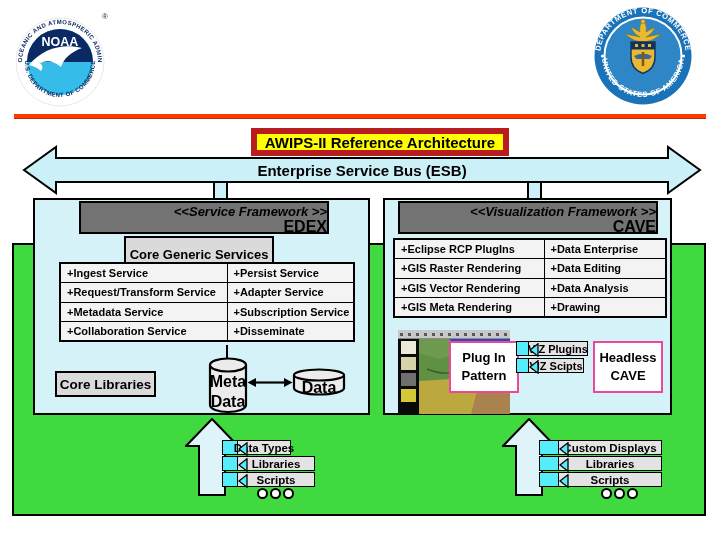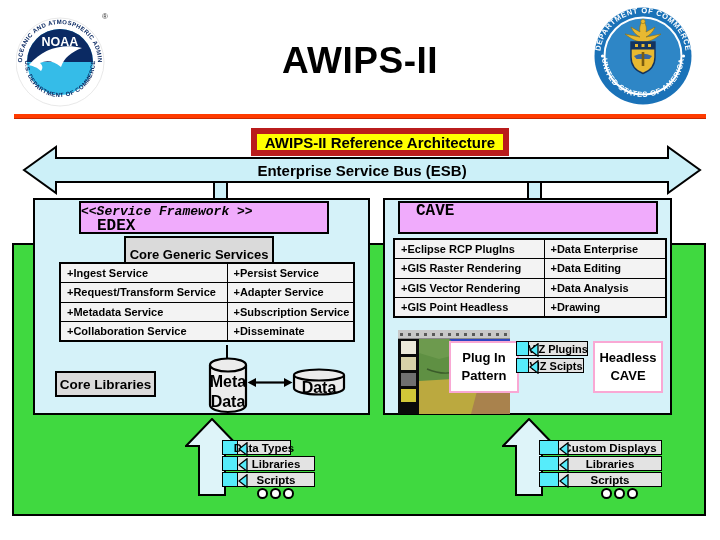--- a/index.html
+++ b/index.html
@@ -13,26 +13,26 @@
   .red-rule { background:#ff3b00; border-bottom:1px solid #c82800; }
 
   .ref-box { background:#ffff00; border:6px solid #b91c1c; font-size:15px; font-weight:bold; }
   .esb-label { font-size:15px; font-weight:bold; }
 
   .connector { background:#ccf0f8; border-left:2px solid #000; border-right:2px solid #000; }
 
   .green-box { background:#40d940; border:2px solid #000; }
 
   .framework { background:#d5f2f9; border:2.5px solid #000; }
-  .fw-header { background:#f0abfc; border:2px solid #000; text-align:left; padding-top:1px;font-family:Liberation Mono, monospace; }
+  .fw-header { background:#737373; border:2px solid #000; text-align:right; padding-top:1px; }
   .fw-stereotype { font-style:italic; font-weight:bold; font-size:13px; line-height:15px; }
   .fw-name { font-weight:bold; font-size:16px; line-height:15px;margin-left:16px; }
 
   .gray-box { background:#dadada; border:2px solid #000; font-weight:bold; font-size:13px; }
-  .white-box { background:#ffffff; border:2px solid #f9a8d4; font-weight:bold; font-size:13px;
+  .white-box { background:#ffffff; border:2px solid #ec4899; font-weight:bold; font-size:13px;
                display:flex; flex-direction:column; align-items:center; justify-content:center; line-height:1.35; }
 
   table.uml { position:absolute; border-collapse:collapse; table-layout:fixed; border:2.2px solid #000; background:#a21caf; }
   table.uml td { border:1.2px solid #000; background:#f3f3f3; font-weight:bold; font-size:11px;
                  height:19.5px; padding:0 0 0 6px; white-space:nowrap; overflow:hidden; }
 
   .cyl-label { position:absolute; left:0; width:100%; text-align:center;
                font-weight:bold; font-size:16px; line-height:1.25; }
 
   .tag { position:absolute; display:flex; height:15px; }
@@ -71,21 +71,20 @@
     <text x="44" y="40" text-anchor="middle" font-family="Liberation Sans, sans-serif" font-size="12.5" font-weight="bold" fill="#ffffff">NOAA</text>
     <text font-size="6" font-weight="bold" fill="#0b2a63" letter-spacing="0.4">
       <textPath href="#noaaTop" startOffset="50%" text-anchor="middle">NATIONAL OCEANIC AND ATMOSPHERIC ADMINISTRATION</textPath>
     </text>
     <text font-size="6" font-weight="bold" fill="#0b2a63" letter-spacing="0.4">
       <textPath href="#noaaBot" startOffset="50%" text-anchor="middle">U.S. DEPARTMENT OF COMMERCE</textPath>
     </text>
     <text x="89" y="13" text-anchor="middle" font-size="8" fill="#333">®</text>
   </svg>
 
-  <div class="abs page-title" style="left:230px;top:40px;width:260px;height:44px">AWIPS-II</div>
 
   <svg class="abs" style="left:592px;top:4px" width="102" height="104" viewBox="0 0 102 104">
     <defs>
       <path id="docTop" d="M 8,52 A 43,43 0 1 1 94,52"></path>
       <path id="docBot" d="M 10,52 A 41,41 0 0 0 92,52"></path>
     </defs>
     <circle cx="51" cy="52" r="48.5" fill="#1a72b8"></circle>
     <circle cx="51" cy="52" r="38.5" fill="#2e86c6" stroke="#ffffff" stroke-width="2"></circle>
     <circle cx="10.5" cy="52" r="1.6" fill="#ffffff"></circle>
     <circle cx="91.5" cy="52" r="1.6" fill="#ffffff"></circle>
@@ -179,39 +178,40 @@
     <svg width="54" height="29" viewBox="0 0 54 29">
       <path d="M2,7 v13 a25,6.5 0 0 0 50,0 v-13" fill="#ececec" stroke="#000" stroke-width="2.2"></path>
       <ellipse cx="27" cy="7" rx="25" ry="5.5" fill="#ececec" stroke="#000" stroke-width="2.2"></ellipse>
     </svg>
     <div class="cyl-label" style="top:10px">Data</div>
   </div>
 
   <div class="abs framework" style="left:383px;top:198px;width:289px;height:217px"></div>
 
   <div class="abs fw-header" style="left:398px;top:201px;width:260px;height:33px">
+    <div class="fw-stereotype">&lt;&lt;Visualization Framework &gt;&gt;</div>
     <div class="fw-name">CAVE</div>
   </div>
 
   <table class="uml" style="left:393px;top:238px;width:272px">
     <tbody>
         <tr>
       <td style="width:150px">+Eclipse RCP PlugIns</td>
       <td style="width:122px">+Data Enterprise</td>
     </tr>
     <tr>
       <td>+GIS Raster Rendering</td>
       <td>+Data Editing</td>
     </tr>
     <tr>
       <td>+GIS Vector Rendering</td>
       <td>+Data Analysis</td>
     </tr>
     <tr>
-      <td>+GIS Point Headless</td>
+      <td>+GIS Meta Rendering</td>
       <td>+Drawing</td>
     </tr>
   </tbody>
     </table>
 
   <div class="thumb" style="left:398px;top:330px">
     <div class="thumb-titlebar"></div>
     <div class="thumb-body">
       <div class="thumb-side">
         <div style="background:#ece9da"></div>

